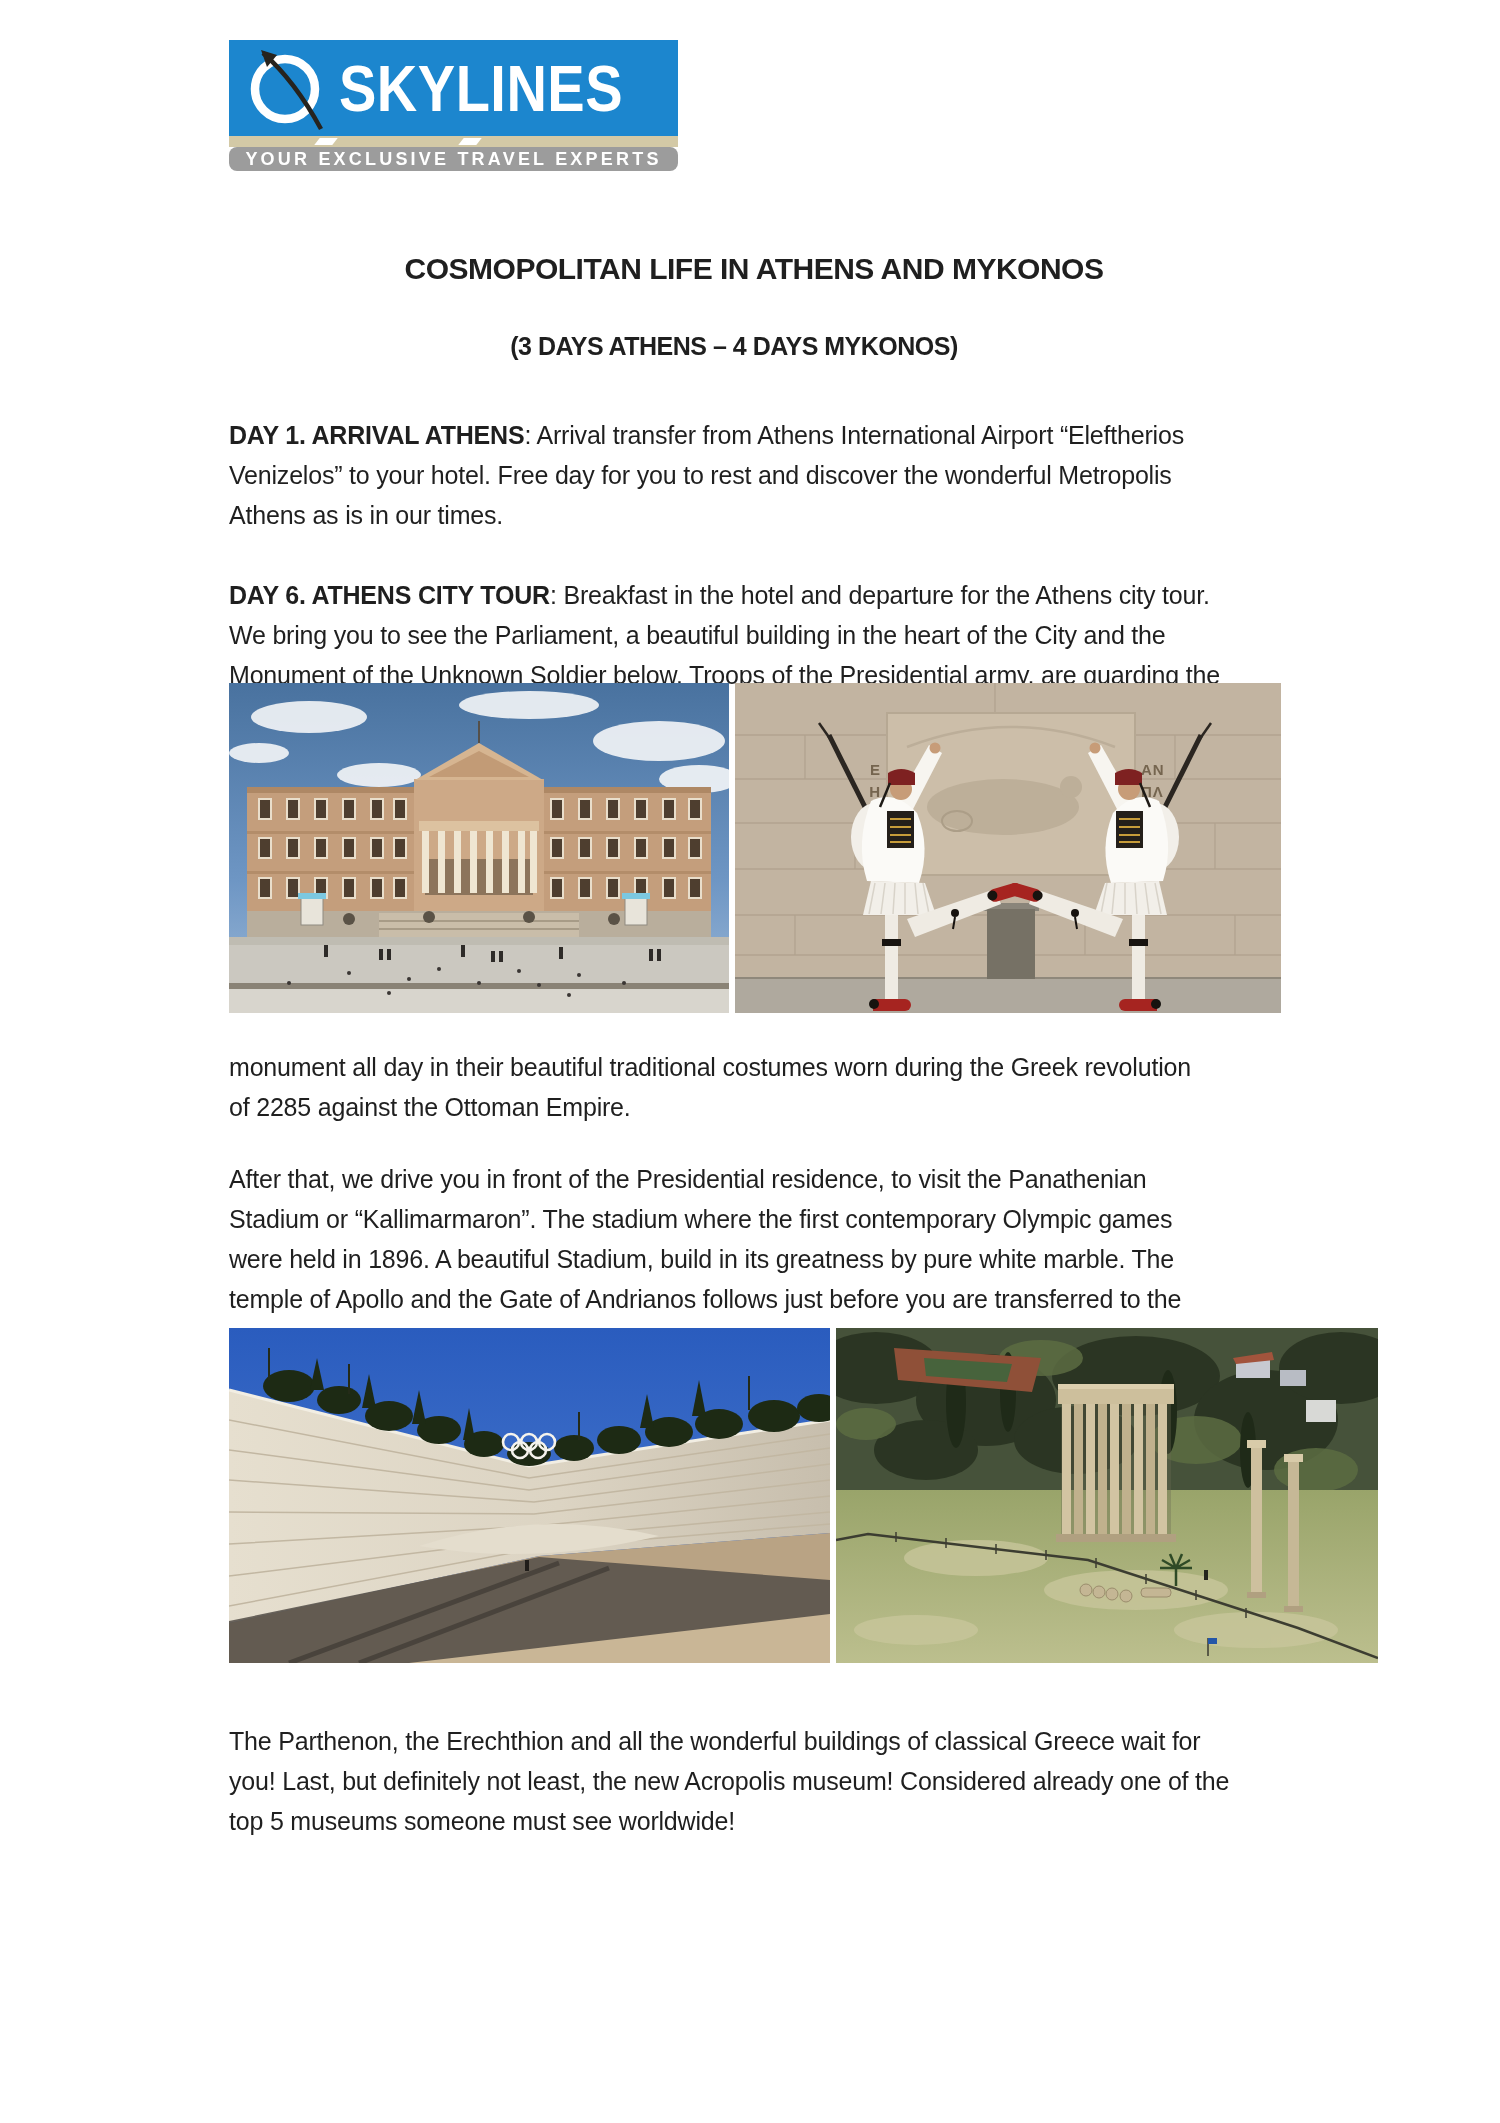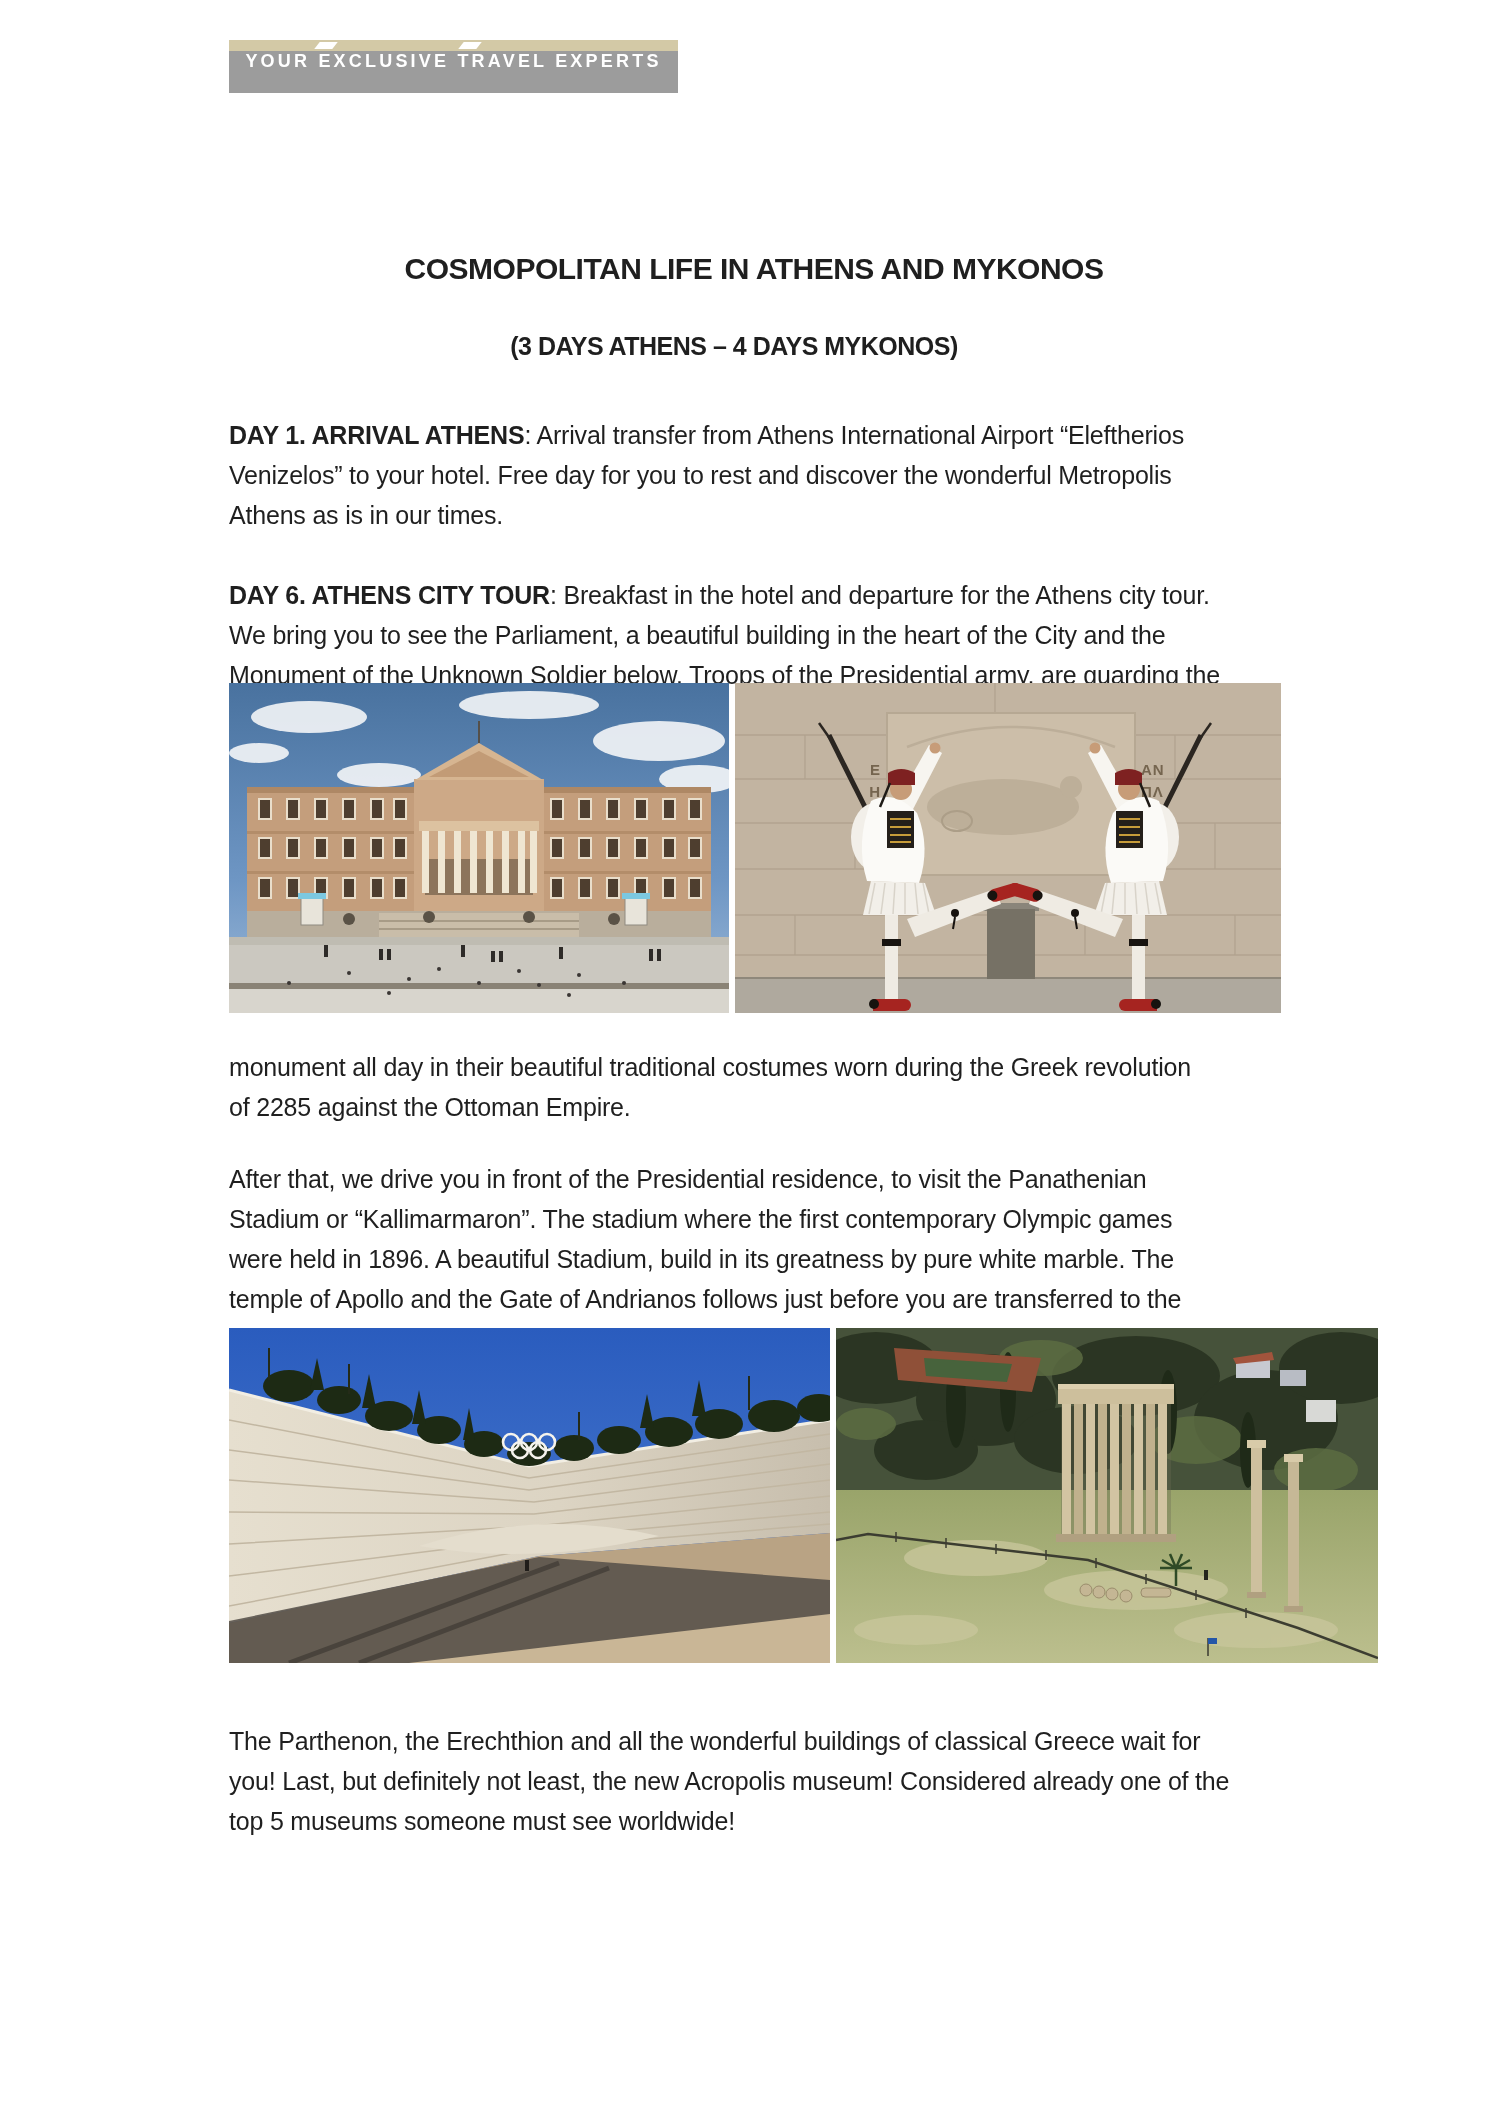--- a/index.html
+++ b/index.html
@@ -23,24 +23,25 @@
   .logo-brand {
     display: inline-block;
     color: #fff; font-weight: bold; font-size: 56px; letter-spacing: 0.5px;
     transform: scaleY(1.15); transform-origin: center; margin-left: 2px;
     white-space: nowrap;
   }
   .logo-tan { height: 11px; background: #D3C9A6; position: relative; }
   .tick { position: absolute; top: 2px; width: 18px; height: 7px; background: #ffffff; transform: skewX(-38deg); }
   .tick.t1 { left: 88px; } .tick.t2 { left: 232px; }
   .logo-gray {
-    height: 42px; background: #9C9C9C; color: #fff;
+    height: 24px; background: #9C9C9C; color: #fff;
     font-weight: bold; font-size: 18px; letter-spacing: 3.2px;
-    display: flex; align-items: flex-start; justify-content: center;
+    display: flex; align-items: center; justify-content: center;
     white-space: nowrap;
+    border-radius: 8px;
   }
 
   
   .title {
     position: absolute; left: 4px; top: 252px; width: 1500px;
     text-align: center; font-weight: 700; font-size: 30px; letter-spacing: -0.5px;
   }
   .subtitle {
     position: absolute; left: 0; top: 332px; width: 1468px;
     text-align: center; font-weight: 700; font-size: 25px; letter-spacing: -0.5px;
@@ -58,20 +59,28 @@
 
   
   .photo-row { position: absolute; left: 229px; display: flex; gap: 6px; }
   #row1 { top: 683px; } #row2 { top: 1328px; }
   .photo { display: block; }
 </style>
 </head>
 <body>
 
 <div class="logo">
+  <div class="logo-blue">
+    <svg class="logo-mark" viewBox="0 0 96 86" aria-hidden="true">
+      <circle cx="44" cy="44" r="30" fill="none" stroke="#ffffff" stroke-width="8.5"></circle>
+      <path d="M22,8 Q54,36 80,84" fill="none" stroke="#26231e" stroke-width="4.5"></path>
+      <polygon points="20,5 36,10 26,22" fill="#26231e"></polygon>
+    </svg>
+    <span class="logo-brand">SKYLINES</span>
+  </div>
   <div class="logo-tan">
     <i class="tick t1"></i>
     <i class="tick t2"></i>
   </div>
   <div class="logo-gray">
     <span>YOUR EXCLUSIVE TRAVEL EXPERTS</span>
   </div>
 </div>
 
 <div class="title">COSMOPOLITAN LIFE IN ATHENS AND MYKONOS</div>

